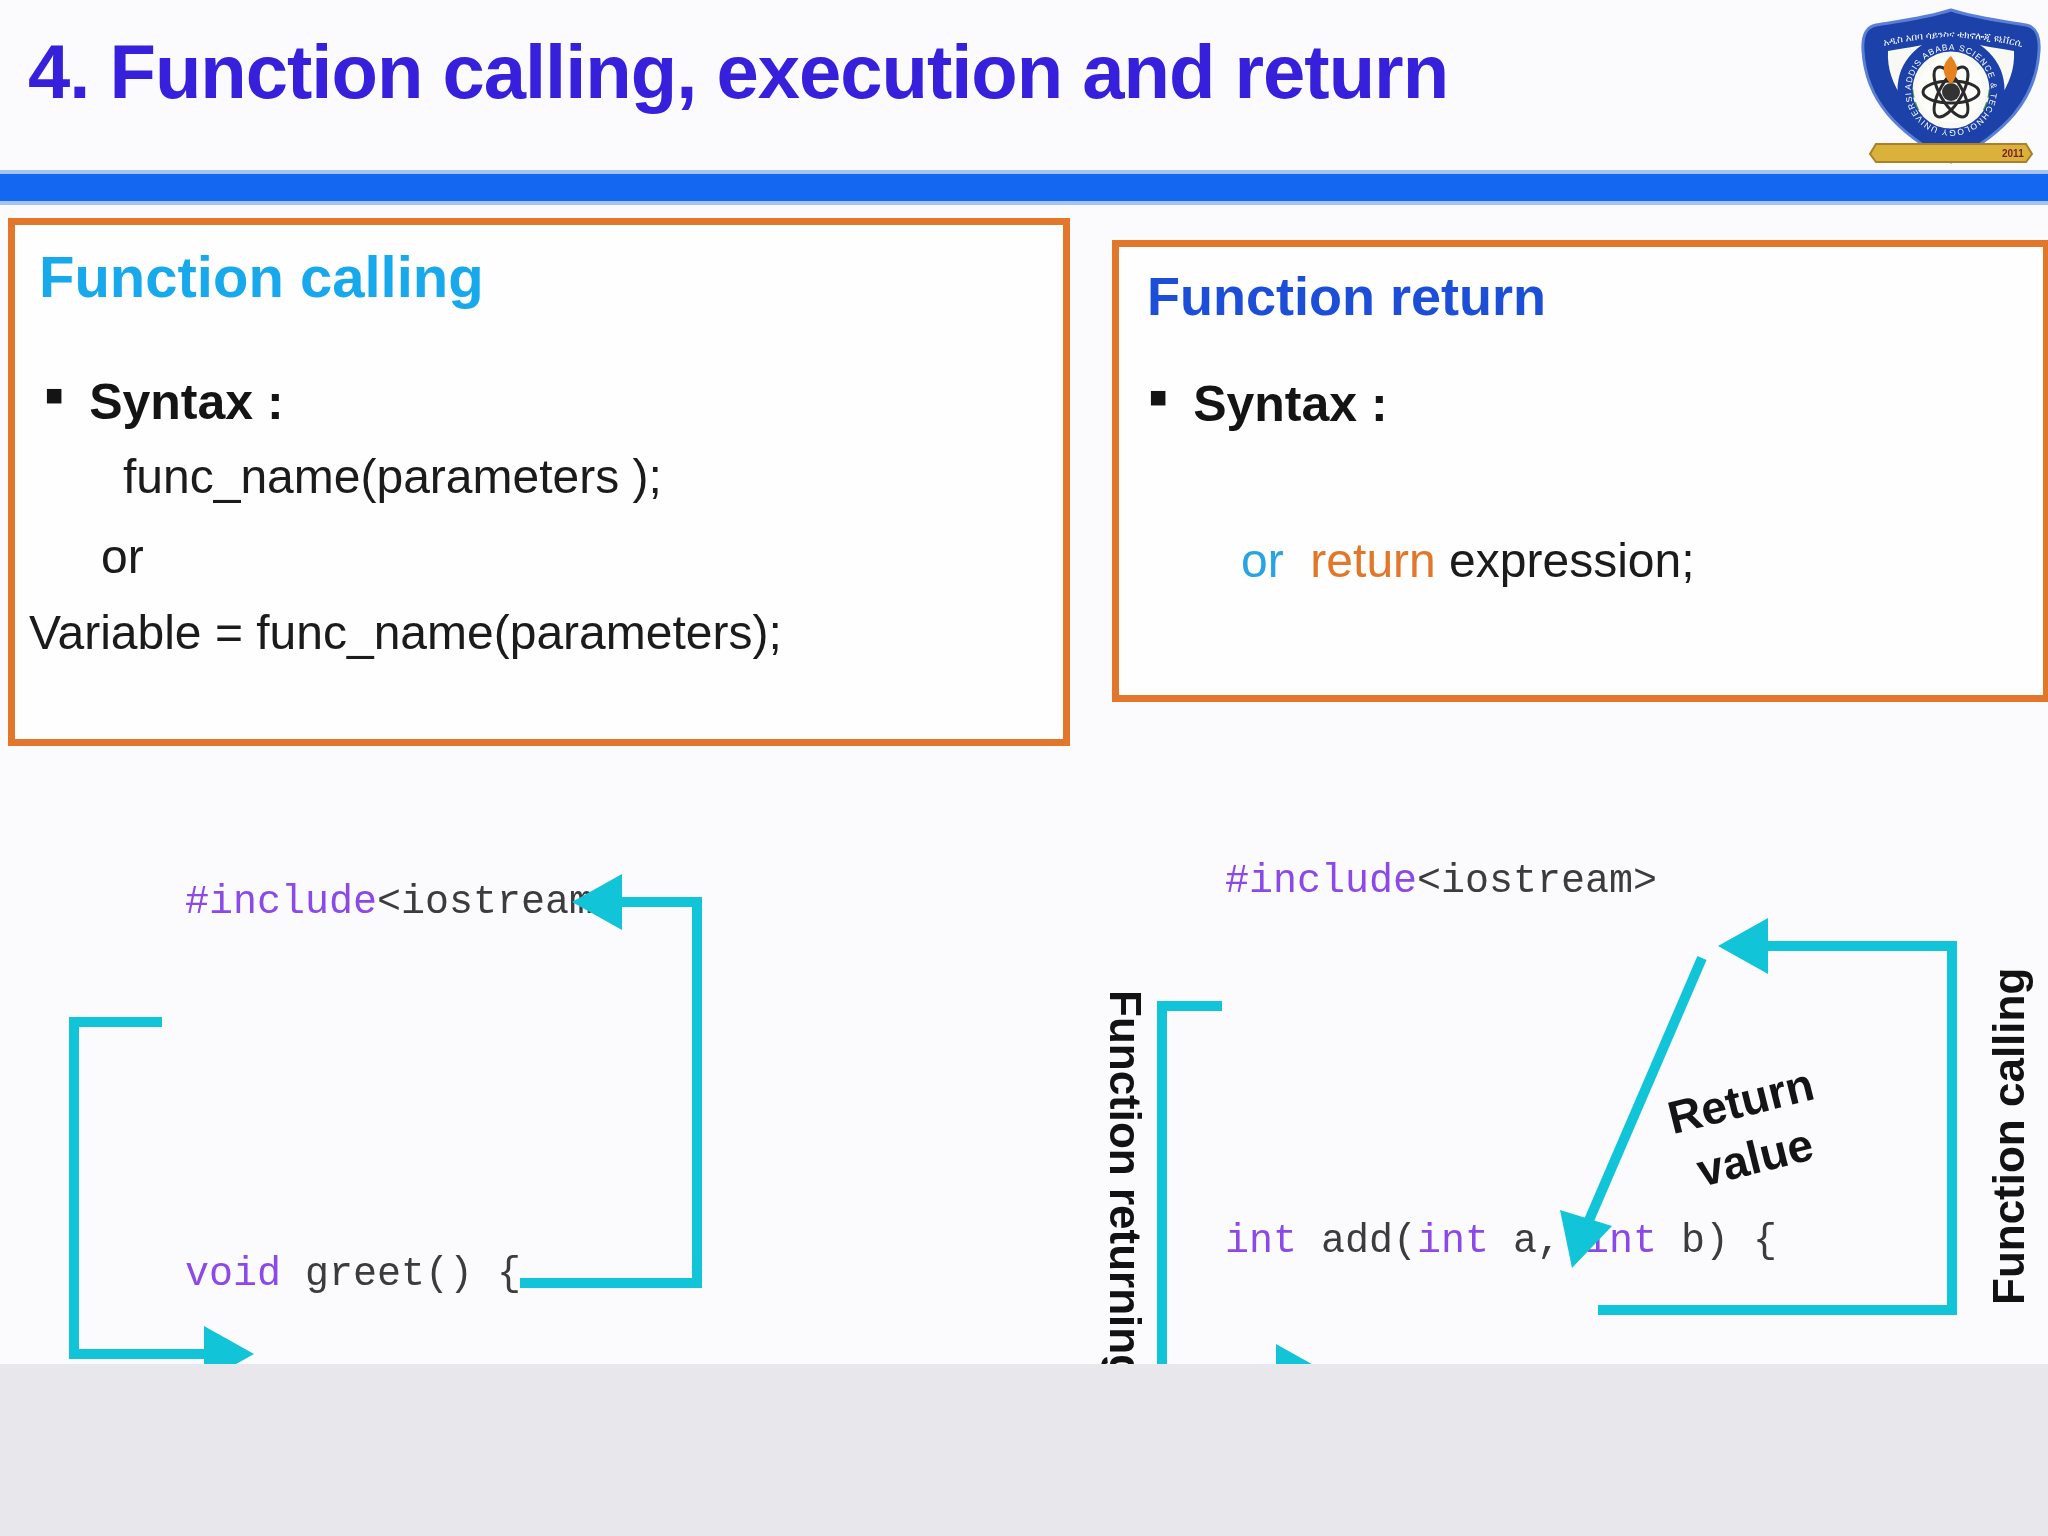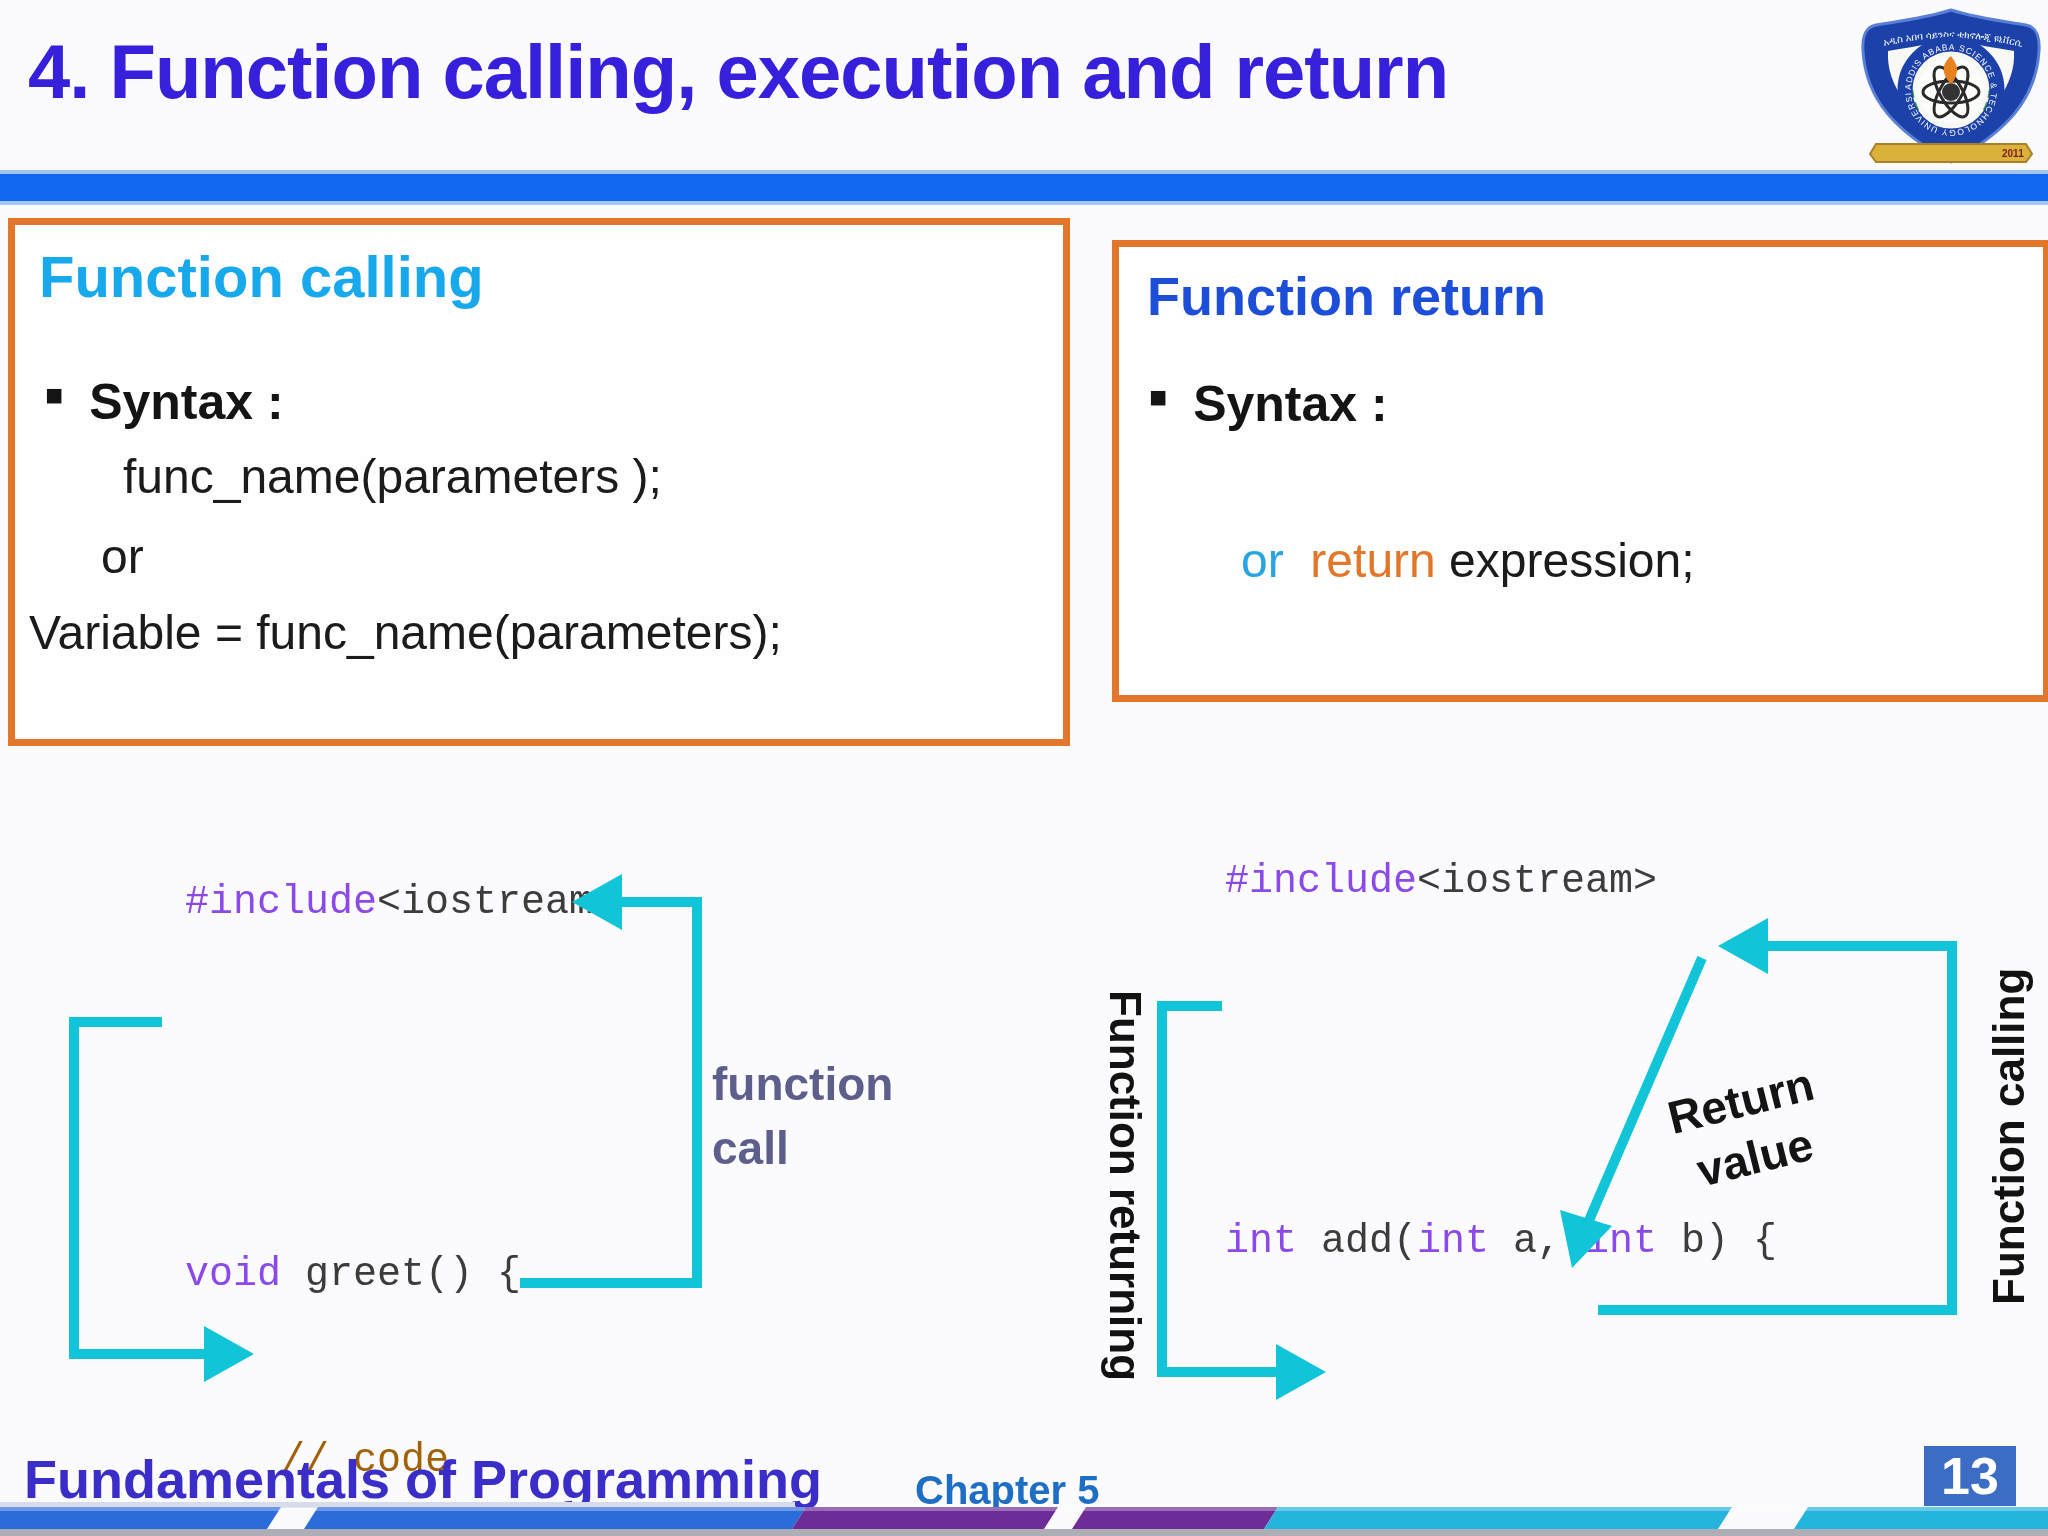--- a/index.html
+++ b/index.html
@@ -1,16 +1,16 @@
 <!DOCTYPE html>
 <html><head>
 <meta charset="utf-8">
 <style>
   html,body{margin:0;padding:0;background:#e8e8ec;}
-  .slide{position:relative;width:2048px;height:1536px;background:#FBFBFD;overflow:hidden;
+  .slide{position:relative;width:2048px;height:1364px;background:#FBFBFD;overflow:hidden;
          font-family:"Liberation Sans",sans-serif;}
   .abs{position:absolute;}
 
   
   .title{left:28px;top:28px;font-size:76px;font-weight:800;color:#3620DC;letter-spacing:-1px;}
 
   
   .divider{left:0;top:170px;width:2048px;height:27px;background:#1467F0;
            border-top:4px solid #A6C4F2;border-bottom:4px solid #A6C4F2;}
 
@@ -148,24 +148,20 @@
     <polyline class="cy" points="1764,946 1952,946 1952,1310 1598,1310"></polyline>
     <polygon class="cyf" points="1718,946 1768,918 1768,974"></polygon>
 
     <polyline class="cy" points="1222,1006 1162,1006 1162,1372 1280,1372"></polyline>
     <polygon class="cyf" points="1326,1372 1276,1344 1276,1400"></polygon>
 
     <line class="cy" x1="1702" y1="958" x2="1584" y2="1232"></line>
     <polygon class="cyf" points="1572,1268 1612,1226 1560,1210"></polygon>
   </svg>
 
-  <div class="abs lbl-funccall">
-    <div>function</div>
-    <div>call</div>
-  </div>
   <div class="abs lbl-funcret">Function returning</div>
   <div class="abs lbl-funccalling">Function calling</div>
   <div class="abs lbl-retval">
     <div>Return</div>
     <div>value</div>
   </div>
 
   <div class="abs footer-course">Fundamentals of Programming</div>
   <div class="abs footer-chapter">Chapter 5</div>
   <div class="abs page-badge">13</div>

